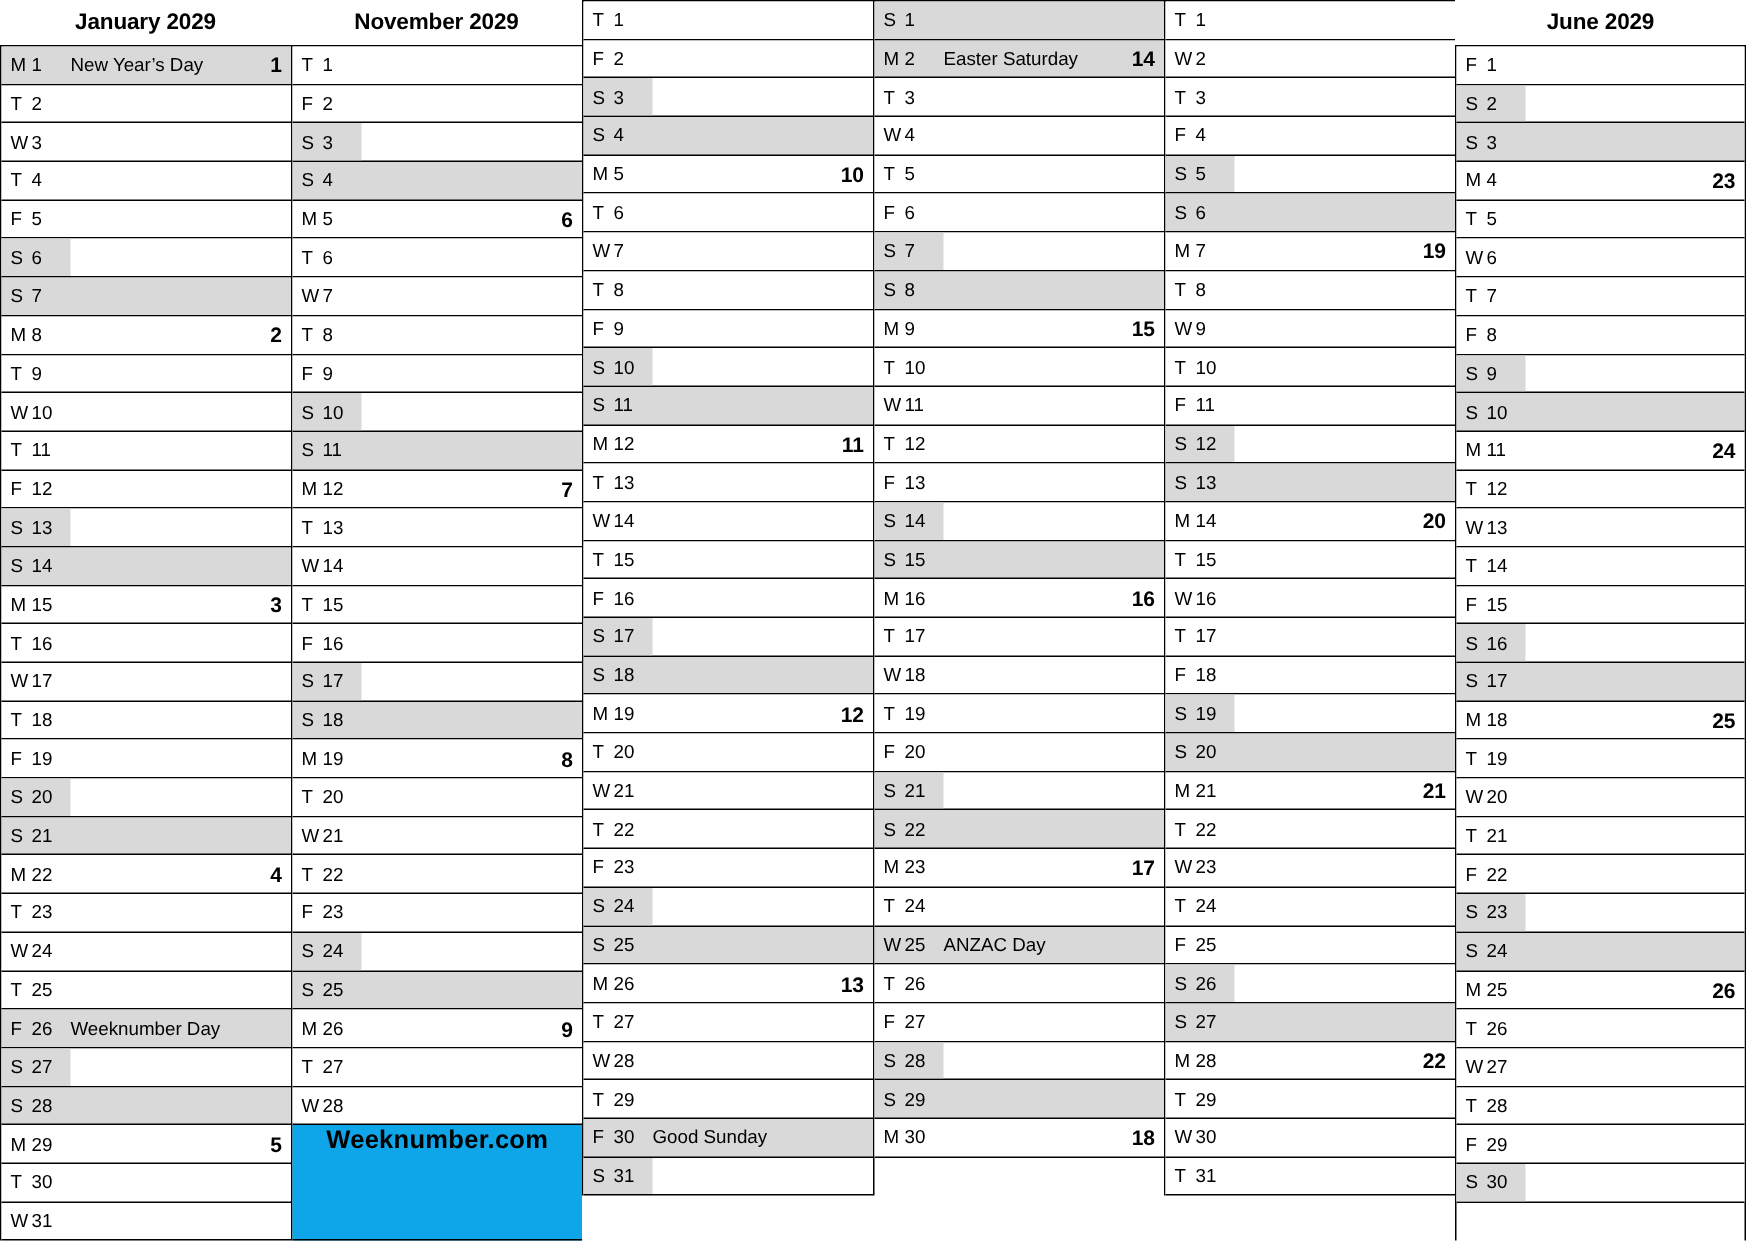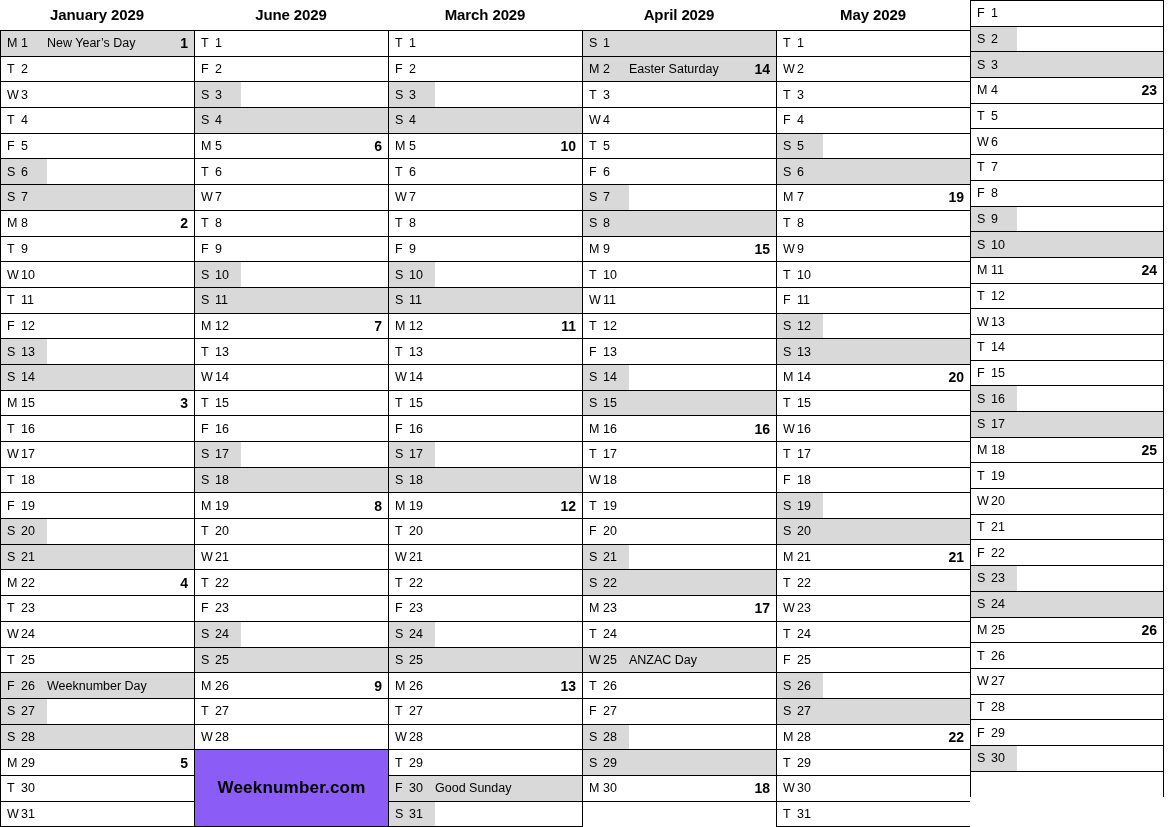--- a/index.html
+++ b/index.html
@@ -121,23 +121,23 @@
     font-weight: bold;
     padding-right: 6px;
     text-align: right;
     box-sizing: border-box;
   }
 
   
   .filler {
     box-sizing: border-box;
     border-bottom: 1.4px solid #000;
-    background: #8b5cf6;
+    background: #0ea5e9;
     display: flex;
-    align-items: center;
+    align-items: flex-start;
     justify-content: center;
   }
   .brand {
     font-size: 17px;
     font-weight: bold;
     letter-spacing: 0.2px;
     text-align: center;
     white-space: nowrap;
   }
   .filler-plain {
@@ -335,21 +335,21 @@
           </div>
           <div class="day-row">
             <span class="dow">W</span>
             <span class="dnum">31</span>
             <span class="ev"></span>
             <span class="wk"></span>
           </div>
         </div>
       </div>
       <div class="month-col">
-        <div class="month-title">June 2029</div>
+        <div class="month-title">November 2029</div>
         <div class="month-body">
           <div class="day-row">
             <span class="dow">T</span>
             <span class="dnum">1</span>
             <span class="ev"></span>
             <span class="wk"></span>
           </div>
           <div class="day-row">
             <span class="dow">F</span>
             <span class="dnum">2</span>
@@ -511,21 +511,20 @@
             <span class="dnum">28</span>
             <span class="ev"></span>
             <span class="wk"></span>
           </div>
           <div class="filler" style="height: 77.1px;">
             <div class="brand">Weeknumber.com</div>
           </div>
         </div>
       </div>
       <div class="month-col">
-        <div class="month-title">March 2029</div>
         <div class="month-body">
           <div class="day-row">
             <span class="dow">T</span>
             <span class="dnum">1</span>
             <span class="ev"></span>
             <span class="wk"></span>
           </div>
           <div class="day-row">
             <span class="dow">F</span>
             <span class="dnum">2</span>
@@ -702,21 +701,20 @@
           </div>
           <div class="day-row half-grey">
             <span class="dow">S</span>
             <span class="dnum">31</span>
             <span class="ev"></span>
             <span class="wk"></span>
           </div>
         </div>
       </div>
       <div class="month-col">
-        <div class="month-title">April 2029</div>
         <div class="month-body">
           <div class="day-row full-grey">
             <span class="dow">S</span>
             <span class="dnum">1</span>
             <span class="ev"></span>
             <span class="wk"></span>
           </div>
           <div class="day-row full-grey">
             <span class="dow">M</span>
             <span class="dnum">2</span>
@@ -888,21 +886,20 @@
           <div class="day-row">
             <span class="dow">M</span>
             <span class="dnum">30</span>
             <span class="ev"></span>
             <span class="wk">18</span>
           </div>
           <div class="filler-plain" style="height: 25.7px;"></div>
         </div>
       </div>
       <div class="month-col">
-        <div class="month-title">May 2029</div>
         <div class="month-body">
           <div class="day-row">
             <span class="dow">T</span>
             <span class="dnum">1</span>
             <span class="ev"></span>
             <span class="wk"></span>
           </div>
           <div class="day-row">
             <span class="dow">W</span>
             <span class="dnum">2</span>
@@ -1079,20 +1076,21 @@
           </div>
           <div class="day-row">
             <span class="dow">T</span>
             <span class="dnum">31</span>
             <span class="ev"></span>
             <span class="wk"></span>
           </div>
         </div>
       </div>
       <div class="month-col">
+        <div class="month-title">June 2029</div>
         <div class="month-body">
           <div class="day-row">
             <span class="dow">F</span>
             <span class="dnum">1</span>
             <span class="ev"></span>
             <span class="wk"></span>
           </div>
           <div class="day-row half-grey">
             <span class="dow">S</span>
             <span class="dnum">2</span>

